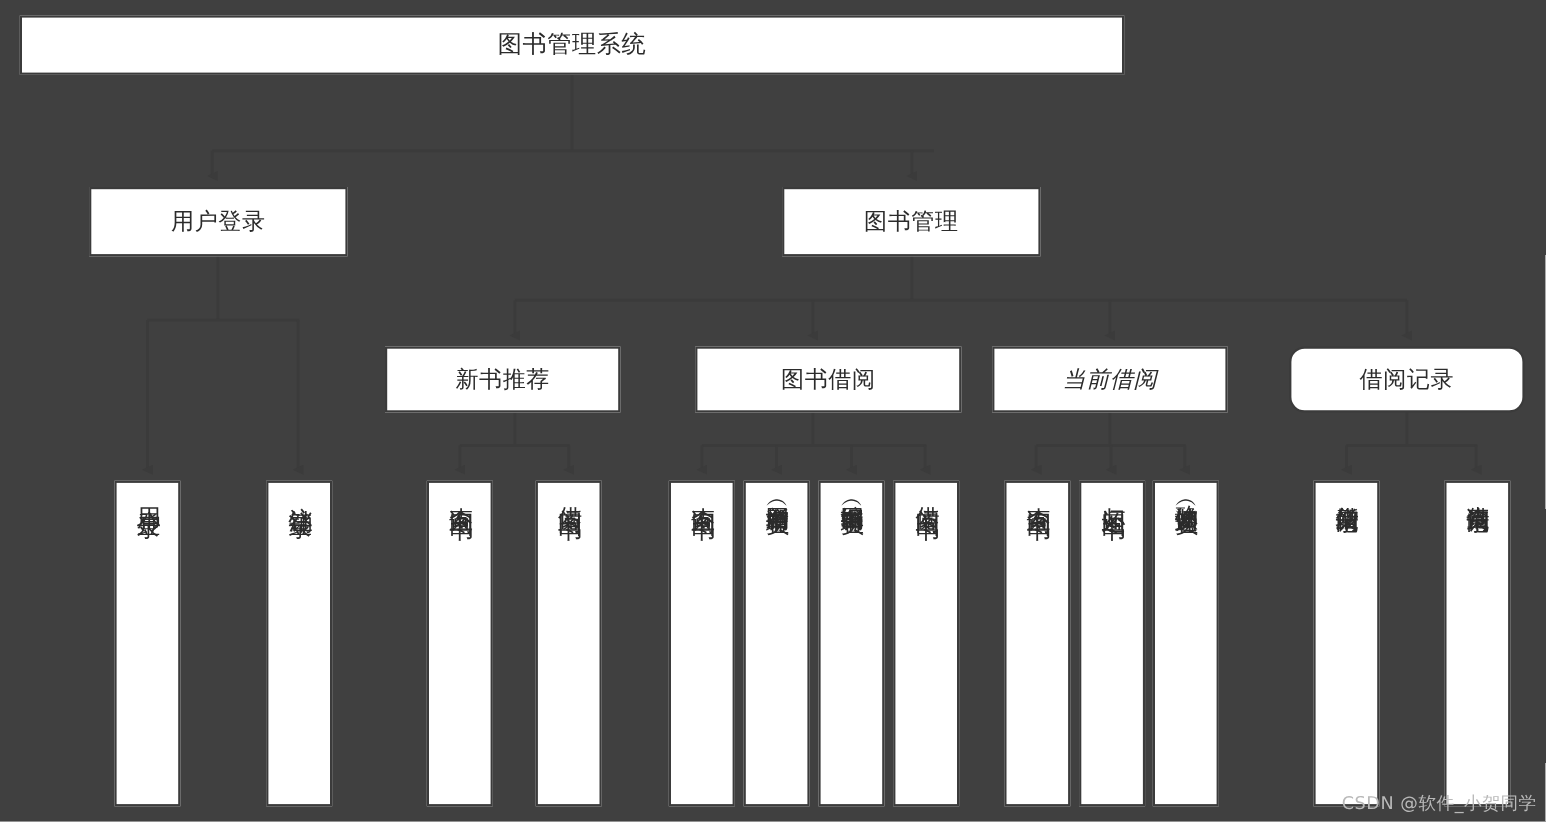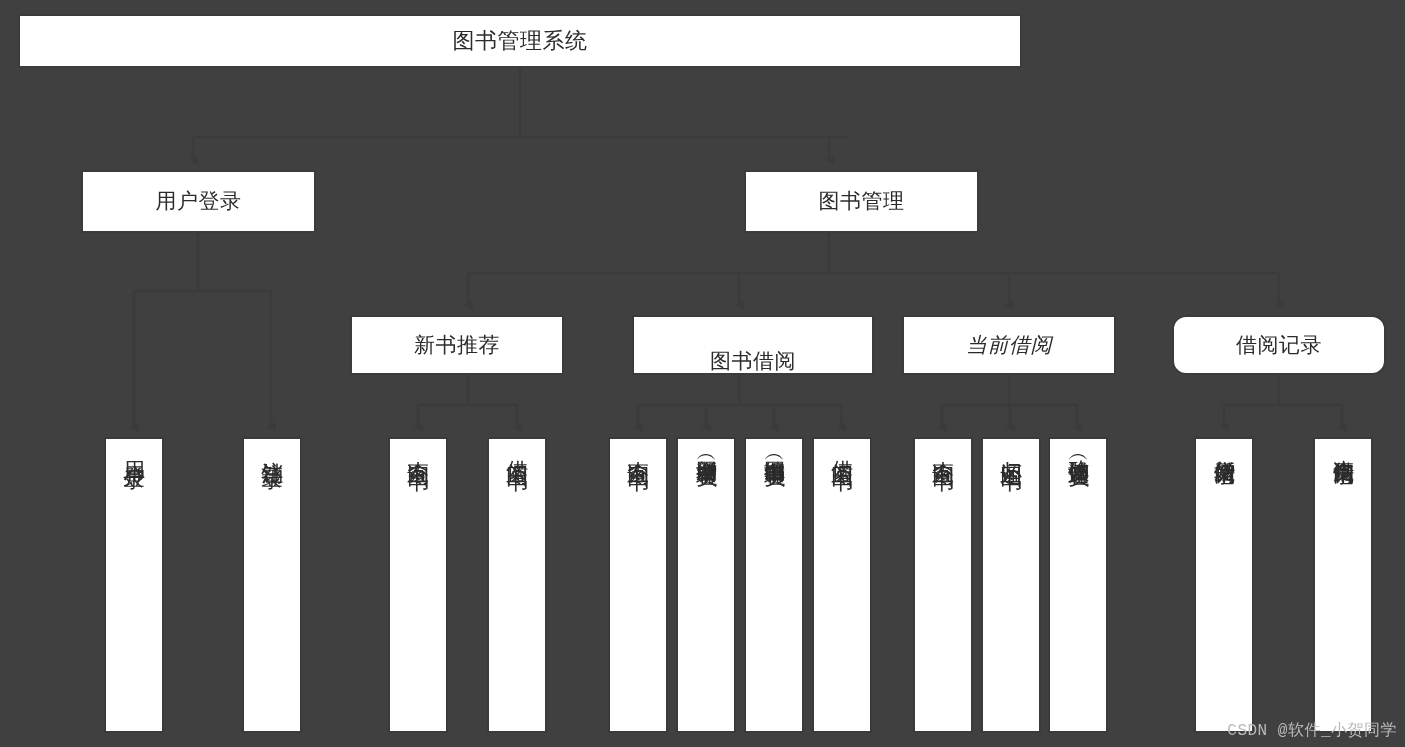--- a/index.html
+++ b/index.html
@@ -71,21 +71,20 @@
   }
   .watermark {
     position: absolute;
     right: 8px;
     bottom: 6px;
     font-size: 16px;
     color: #b9b9b9;
     letter-spacing: 0.5px;
     white-space: nowrap;
     user-select: none;
-    font-family: Liberation Mono, monospace;
   }
 </style>
 </head>
 <body>
 
 <div id="diagram-root">
 
   <svg id="edges-layer" viewBox="0 0 1405 747" width="1405" height="747" xmlns="http://www.w3.org/2000/svg">
     <defs>
       <marker id="arrow" markerWidth="10" markerHeight="10" refX="4.6" refY="5" orient="auto" markerUnits="userSpaceOnUse">
@@ -136,28 +135,28 @@
     </g>
   </svg>
 
   <div class="node horizontal root" style="left:18px; top:14px; width:1004px; height:54px;">
     <span class="node-label">图书管理系统</span>
   </div>
 
   <div class="node horizontal" style="left:81px; top:170px; width:235px; height:63px;">
     <span class="node-label">用户登录</span>
   </div>
-  <div class="node horizontal" style="left:744px; top:170px; width:235px; height:63px;">
+  <div class="node horizontal" style="left:711px; top:170px; width:235px; height:63px;">
     <span class="node-label">图书管理</span>
   </div>
 
   <div class="node horizontal" style="left:350px; top:315px; width:214px; height:60px;">
     <span class="node-label">新书推荐</span>
   </div>
-  <div class="node horizontal" style="left:632px; top:315px; width:242px; height:60px;align-items:flex-end;">
+  <div class="node horizontal" style="left:632px; top:315px; width:242px; height:60px;">
     <span class="node-label">图书借阅</span>
   </div>
   <div class="node horizontal" style="left:902px; top:315px; width:214px; height:60px;font-style:italic;">
     <span class="node-label">当前借阅</span>
   </div>
   <div class="node horizontal" style="left:1172px; top:315px; width:214px; height:60px;border-radius:14px;">
     <span class="node-label">借阅记录</span>
   </div>
 
   <div class="node vertical" style="left:104px; top:437px; width:60px; height:296px;">

